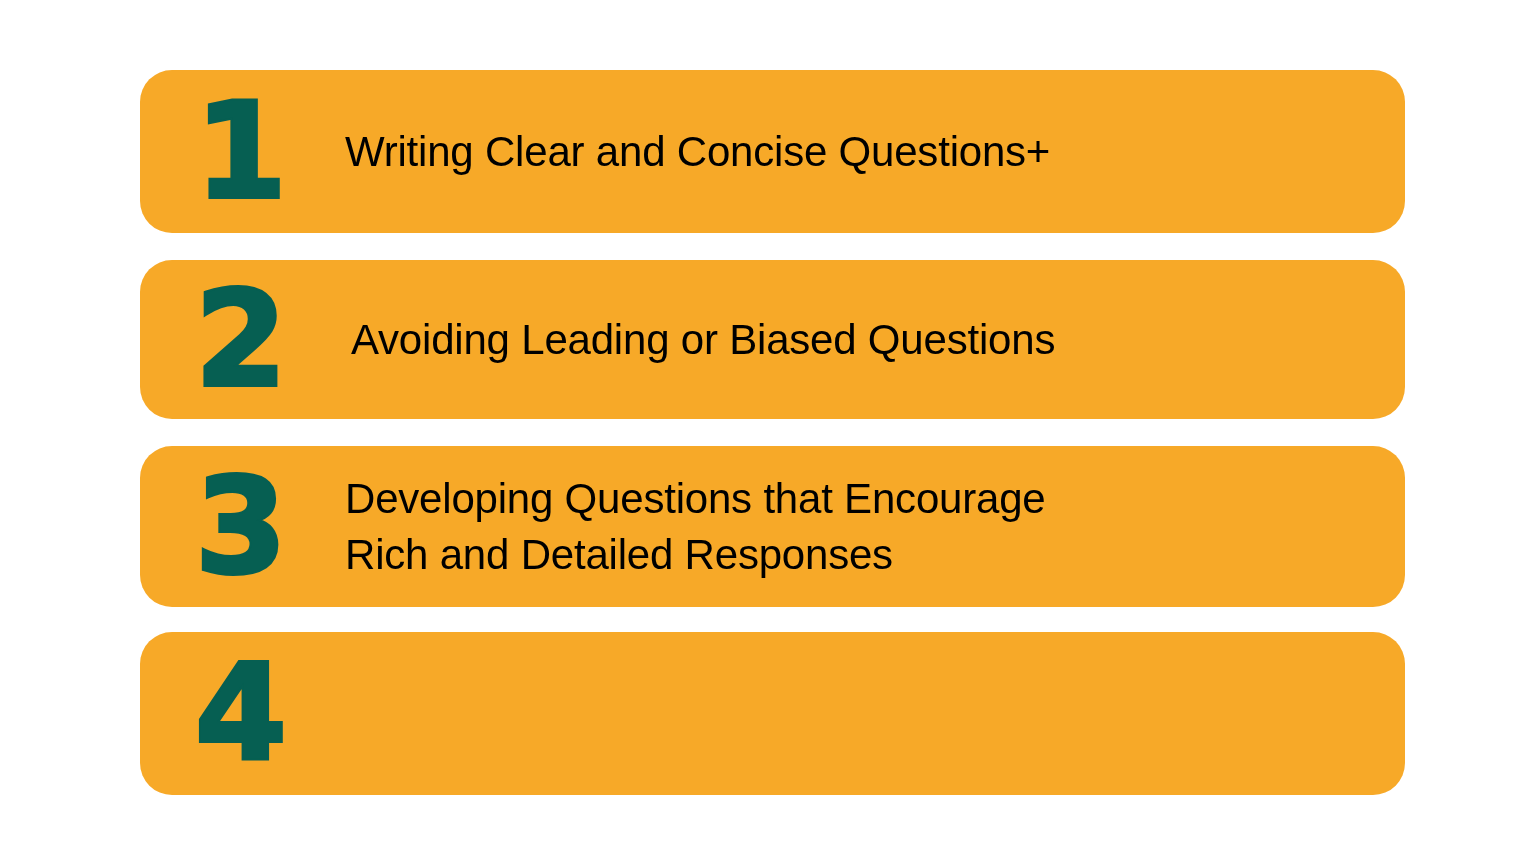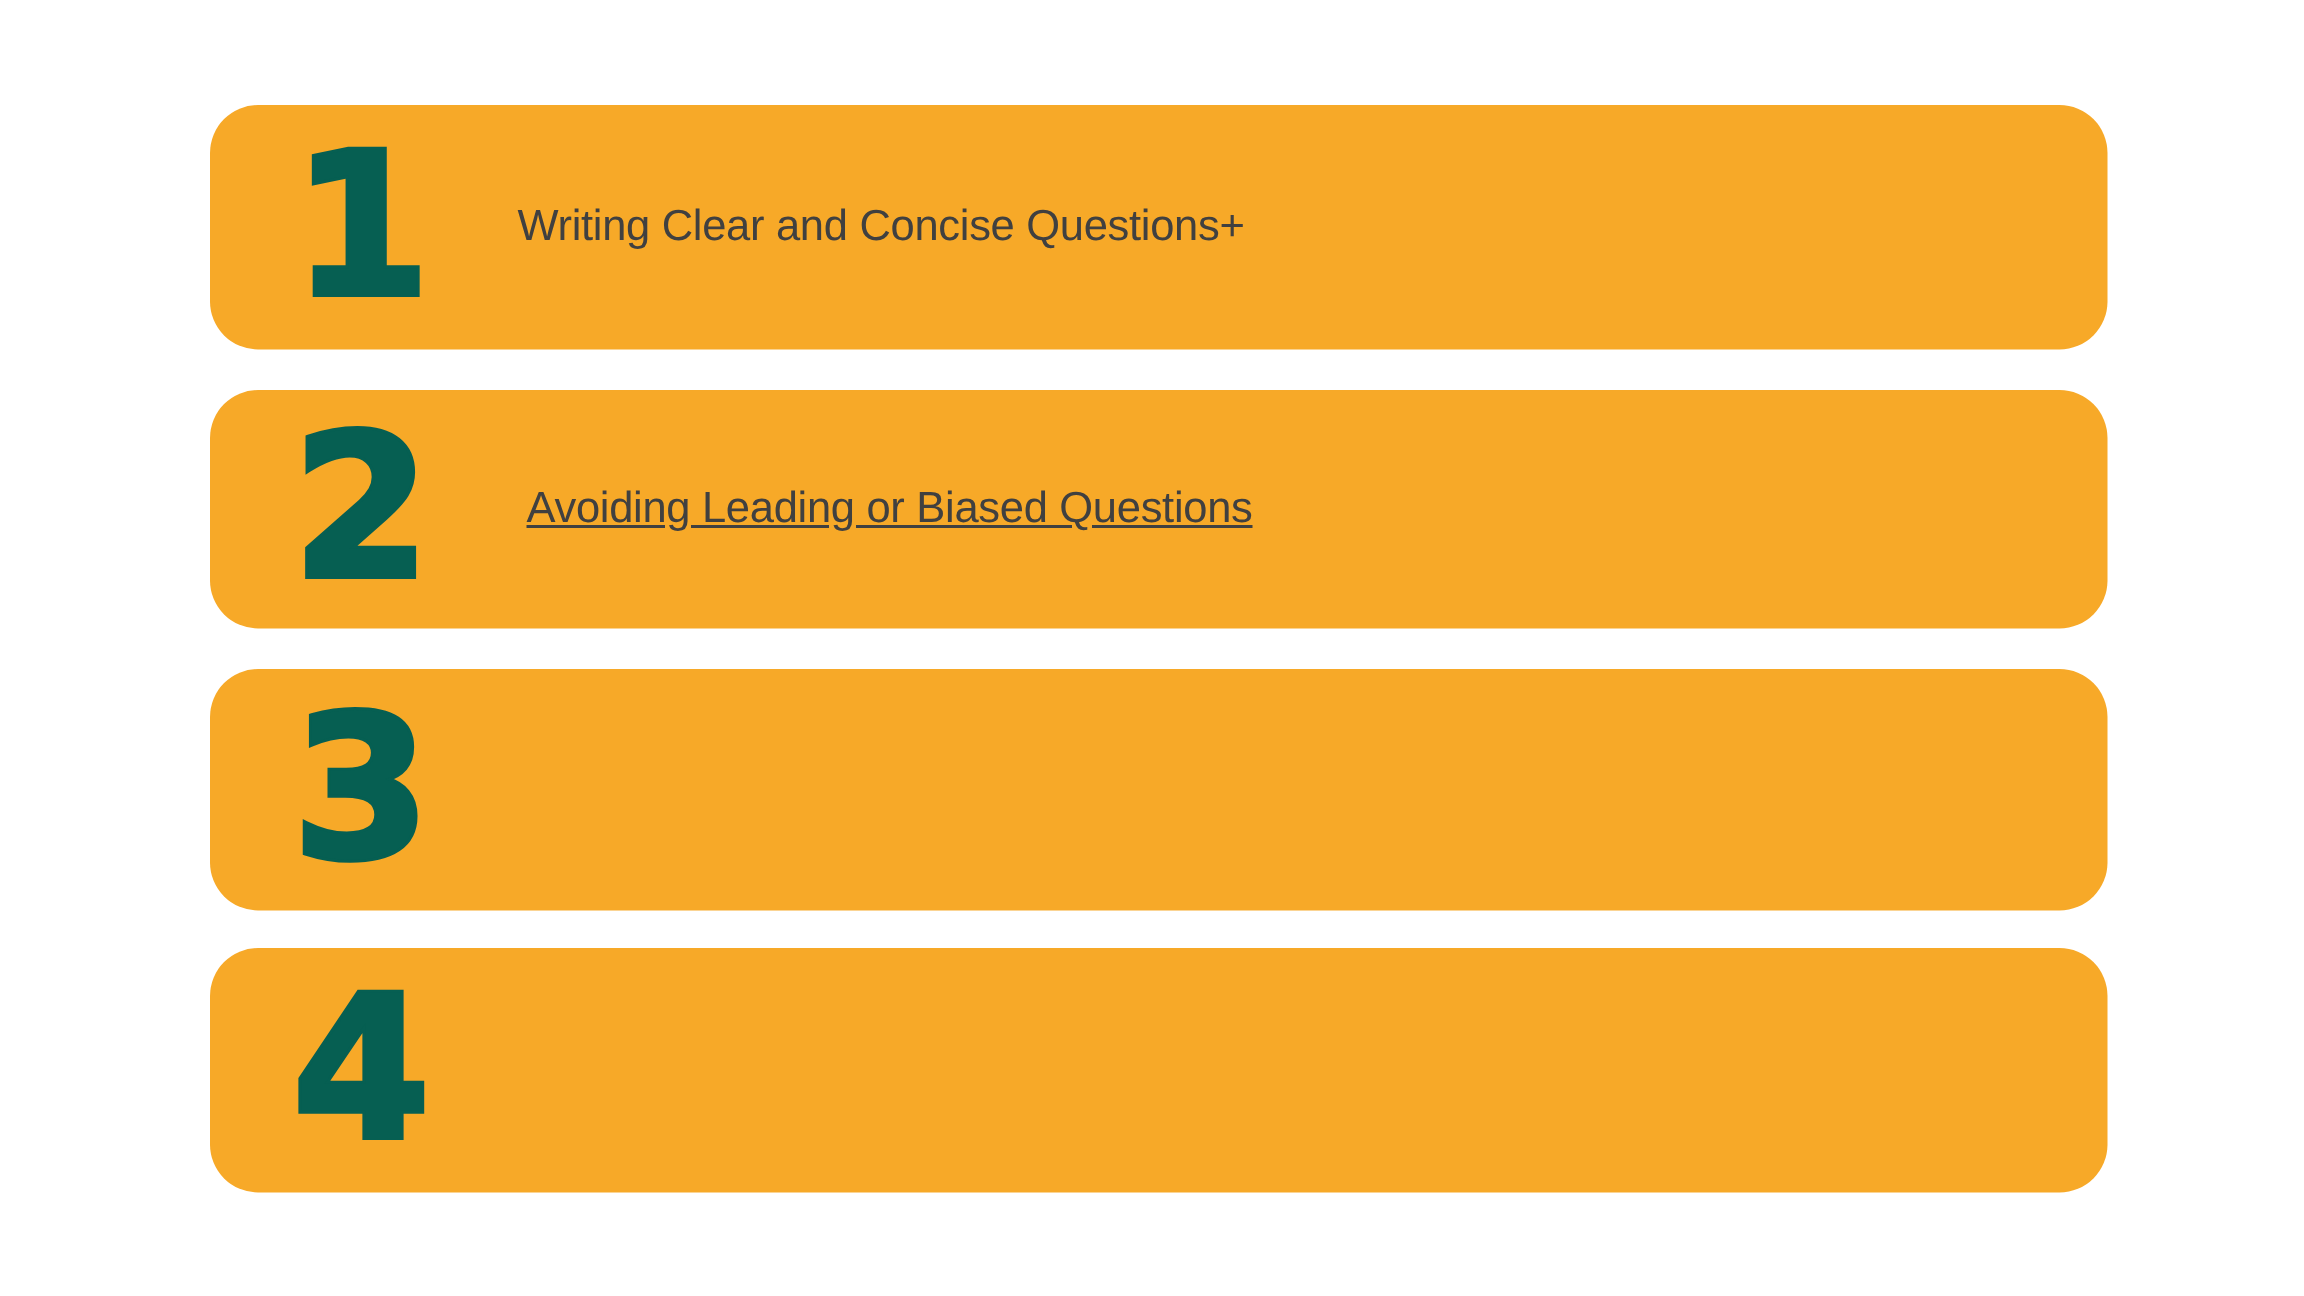--- a/index.html
+++ b/index.html
@@ -49,51 +49,52 @@
     font-size: 132px;
     line-height: 0.92;
     letter-spacing: -2px;
     text-align: left;
     -webkit-text-stroke: 4px #065f52;
     paint-order: stroke fill;
   }
 
   .step-text {
     flex: 1 1 auto;
-    color: #404040;
+    color: #000000;
     font-family: "Liberation Sans", sans-serif;
     font-weight: 400;
-    font-size: 29px;
+    font-size: 42px;
     line-height: 1.33;
     letter-spacing: -0.2px;
     padding-right: 40px;
     white-space: pre-line;
   }
 
   .step-row.row-2 .step-text {
     padding-left: 6px;
-    text-decoration: underline;
   }
 </style>
 </head>
 <body>
 
 <div id="infographic">
 
   <div class="step-row row-1">
     <div class="step-number">1</div>
     <div class="step-text">Writing Clear and Concise Questions+</div>
   </div>
 
   <div class="step-row row-2">
     <div class="step-number">2</div>
     <div class="step-text">Avoiding Leading or Biased Questions</div>
   </div>
 
   <div class="step-row row-3">
     <div class="step-number">3</div>
+    <div class="step-text">Developing Questions that Encourage
+Rich and Detailed Responses</div>
   </div>
 
   <div class="step-row row-4">
     <div class="step-number">4</div>
   </div>
 
 </div>
 
 </body></html>

